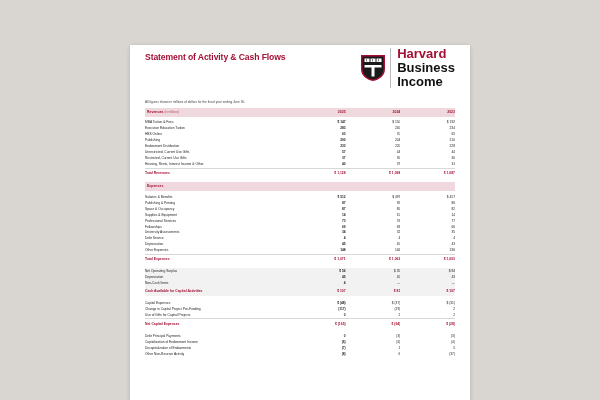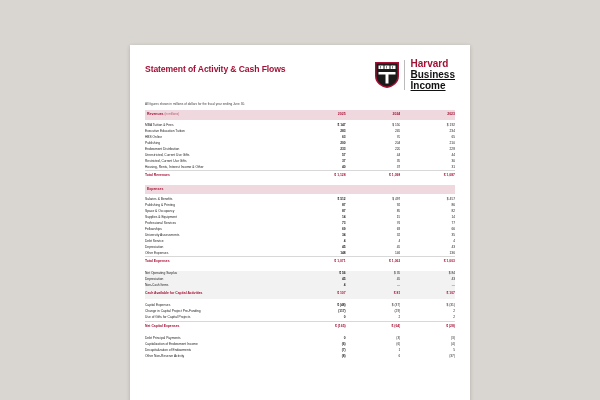--- a/index.html
+++ b/index.html
@@ -17,21 +17,21 @@
     position: absolute;
     left: 130px;
     top: 45px;
     width: 340px;
     height: 362px;
     background: #ffffff;
     box-shadow: 0 1px 4px rgba(0,0,0,0.18);
     overflow: hidden;
   }
   .inner {
-    padding: 14px 15px 0 15px;
+    padding: 2px 15px 0 15px;
   }
   .header {
     display: flex;
     align-items: flex-start;
     justify-content: space-between;
   }
   .doc-title {
     color: #a41034;
     font-size: 8.6px;
     font-weight: bold;
@@ -51,26 +51,26 @@
     flex: none;
   }
   .logo-divider {
     width: 1px;
     align-self: stretch;
     background: #bbbbbb;
     margin: 1px 2px 1px 0;
   }
   .logo-text {
     line-height: 1.08;
-    font-size: 10px;
+    font-size: 13px;
     font-weight: bold;
   }
   .logo-text .harvard { color: #a41034; }
   .logo-text .business,
-  .logo-text .school { color: #111111; text-decoration: underline; }
+  .logo-text .school { color: #111111; }
 
   .note {
     font-size: 3.1px;
     color: #444444;
     margin: 11px 0 4px 0;
     letter-spacing: 0.02px;
   }
 
   table.fin {
     width: 100%;

